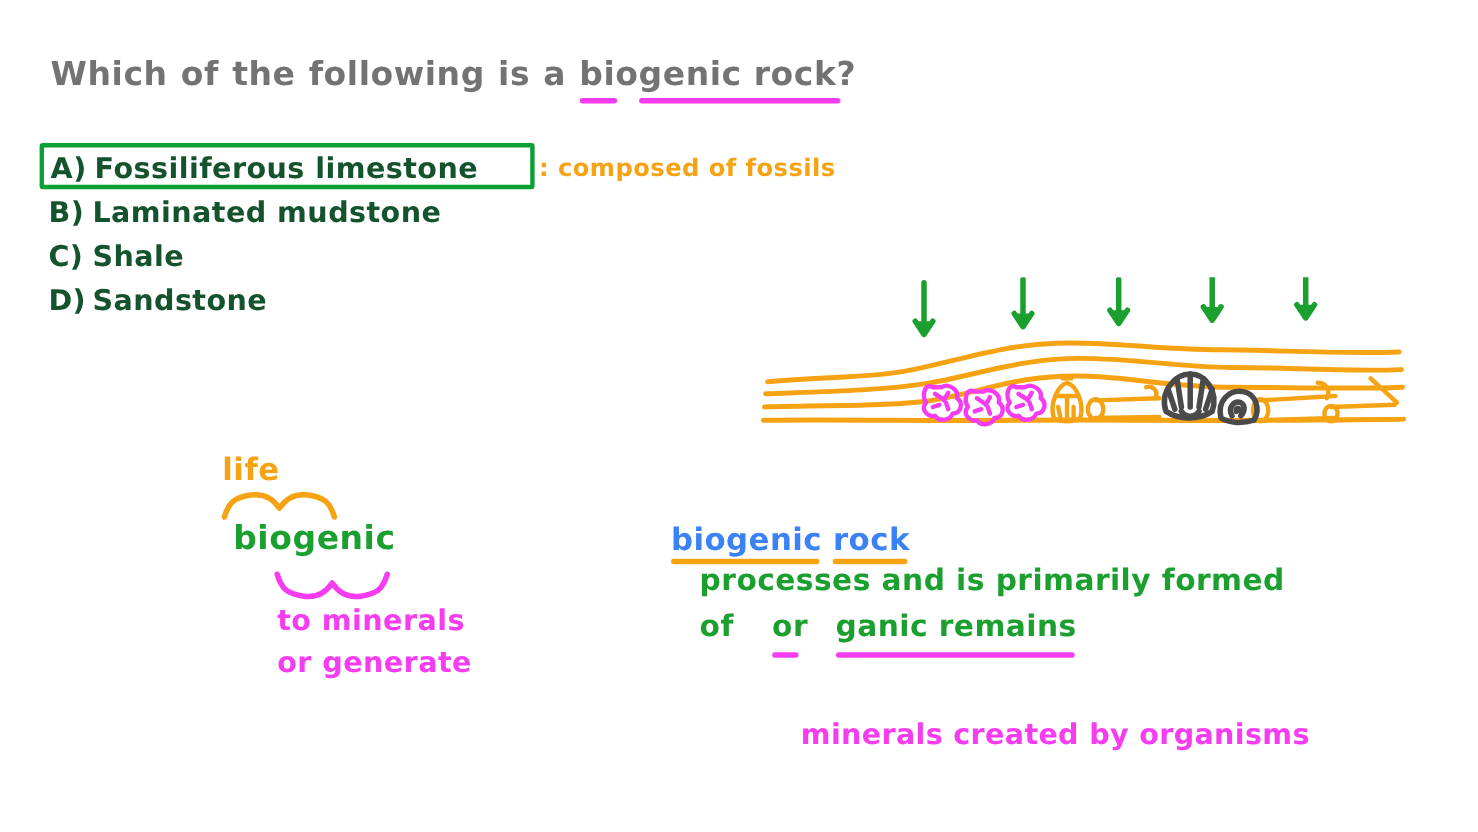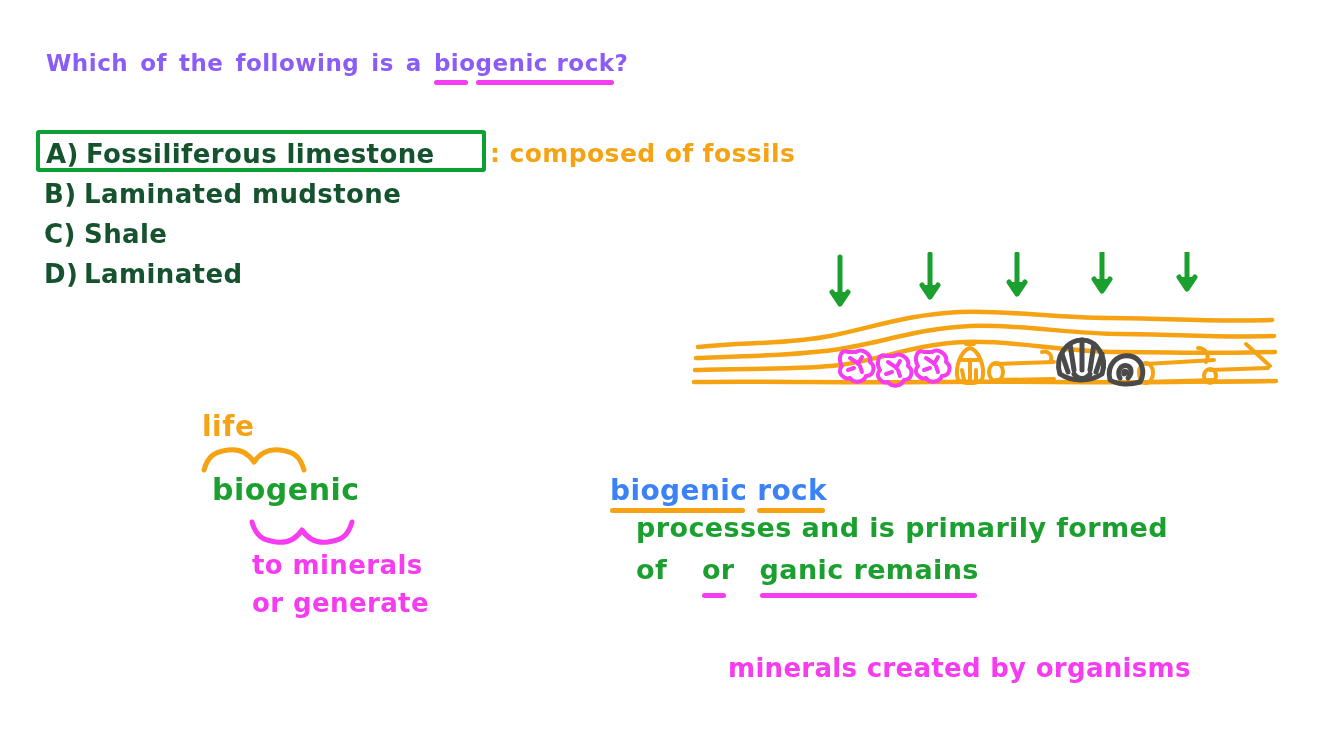--- a/index.html
+++ b/index.html
@@ -5,21 +5,21 @@
   html,body{margin:0;padding:0;}
   body{
     width:1344px;height:756px;background:#ffffff;overflow:hidden;
     font-family:"DejaVu Sans", sans-serif;
     position:relative;
   }
   .abs{position:absolute;}
   
   #question{
     left:46px;top:50px;
-    font-size:23px;color:#8b5cf6;letter-spacing:.5px;
+    font-size:30px;color:#737373;letter-spacing:.5px;
     white-space:nowrap;font-weight:600;
   }
   #question .w{display:inline-block;position:relative;margin-right:12px;}
   #question .u-short::after{
     content:"";position:absolute;left:0;bottom:-9px;width:34px;height:5px;
     background:#f63cf0;border-radius:3px;
   }
   #question .u-long::after{
     content:"";position:absolute;left:0;bottom:-9px;right:14px;height:5px;
     background:#f63cf0;border-radius:3px;
@@ -32,21 +32,21 @@
   }
   .option .lbl{display:inline-block;width:40px;}
   #option-a-wrap{position:relative;display:inline-block;}
   #option-a-box{
     position:absolute;left:-8px;top:-4px;width:450px;height:42px;
     border:4px solid #0aa033;border-radius:3px;box-sizing:border-box;
   }
   #option-a{position:relative;padding-left:2px;}
   #option-a-note{
     position:absolute;left:490px;top:134px;
-    font-size:25px;color:#f5a313;font-weight:700;letter-spacing:.4px;
+    font-size:22px;color:#f5a313;font-weight:700;letter-spacing:.4px;
     white-space:nowrap;line-height:40px;
   }
   
   #breakdown{left:198px;top:410px;width:290px;height:220px;}
   #life-word{
     position:absolute;left:4px;top:0;font-size:28px;color:#f5a313;
     font-weight:700;letter-spacing:.5px;
   }
   #biogenic-word{
     position:absolute;left:14px;top:62px;font-size:30px;color:#1ba02f;
@@ -118,21 +118,21 @@
 
   <div class="option">
     <span class="lbl">B)</span><span>Laminated mudstone</span>
   </div>
 
   <div class="option">
     <span class="lbl">C)</span><span>Shale</span>
   </div>
 
   <div class="option">
-    <span class="lbl">D)</span><span>Laminated</span>
+    <span class="lbl">D)</span><span>Sandstone</span>
   </div>
 
 </div>
 
 <div id="option-a-note">: composed of fossils</div>
 
 <div class="abs" id="diagram">
   <svg width="590" height="140" viewBox="0 0 590 140" fill="none" xmlns="http://www.w3.org/2000/svg">
 
     <g stroke="#1ba02f" stroke-width="5" stroke-linecap="round" stroke-linejoin="round" fill="none">

